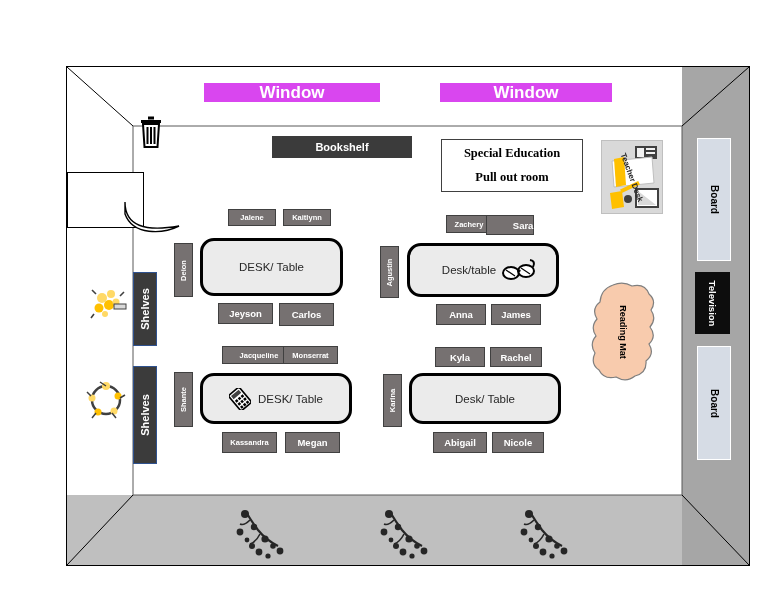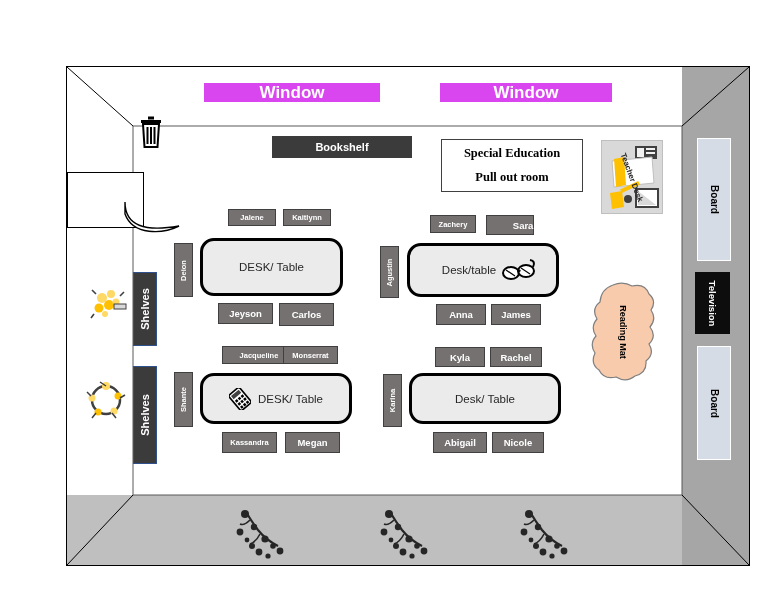--- a/index.html
+++ b/index.html
@@ -196,21 +196,21 @@
   <div class="lbl desk" style="left:200px;top:238px;width:143px;height:58px;">
     <span>DESK/ Table</span>
   </div>
   <div class="lbl namebox big" style="left:218px;top:303px;width:55px;height:21px;justify-content:center;">
     <span>Jeyson</span>
   </div>
   <div class="lbl namebox big" style="left:279px;top:303px;width:55px;height:23px;">
     <span>Carlos</span>
   </div>
 
-  <div class="lbl namebox" style="left:430px;top:215px;width:46px;height:18px;">
+  <div class="lbl namebox" style="left:446px;top:215px;width:46px;height:18px;">
     <span>Zachery</span>
   </div>
   <div class="lbl namebox big" style="left:486px;top:215px;width:48px;height:20px;padding-left:32px;">
     <span>Sarah</span>
   </div>
   <div class="lbl vbox" style="left:380px;top:246px;width:19px;height:52px;">
     <span>Agustin</span>
   </div>
   <div class="lbl desk" style="left:407px;top:243px;width:152px;height:54px;padding-left:12px;">
     <span>Desk/table</span>

